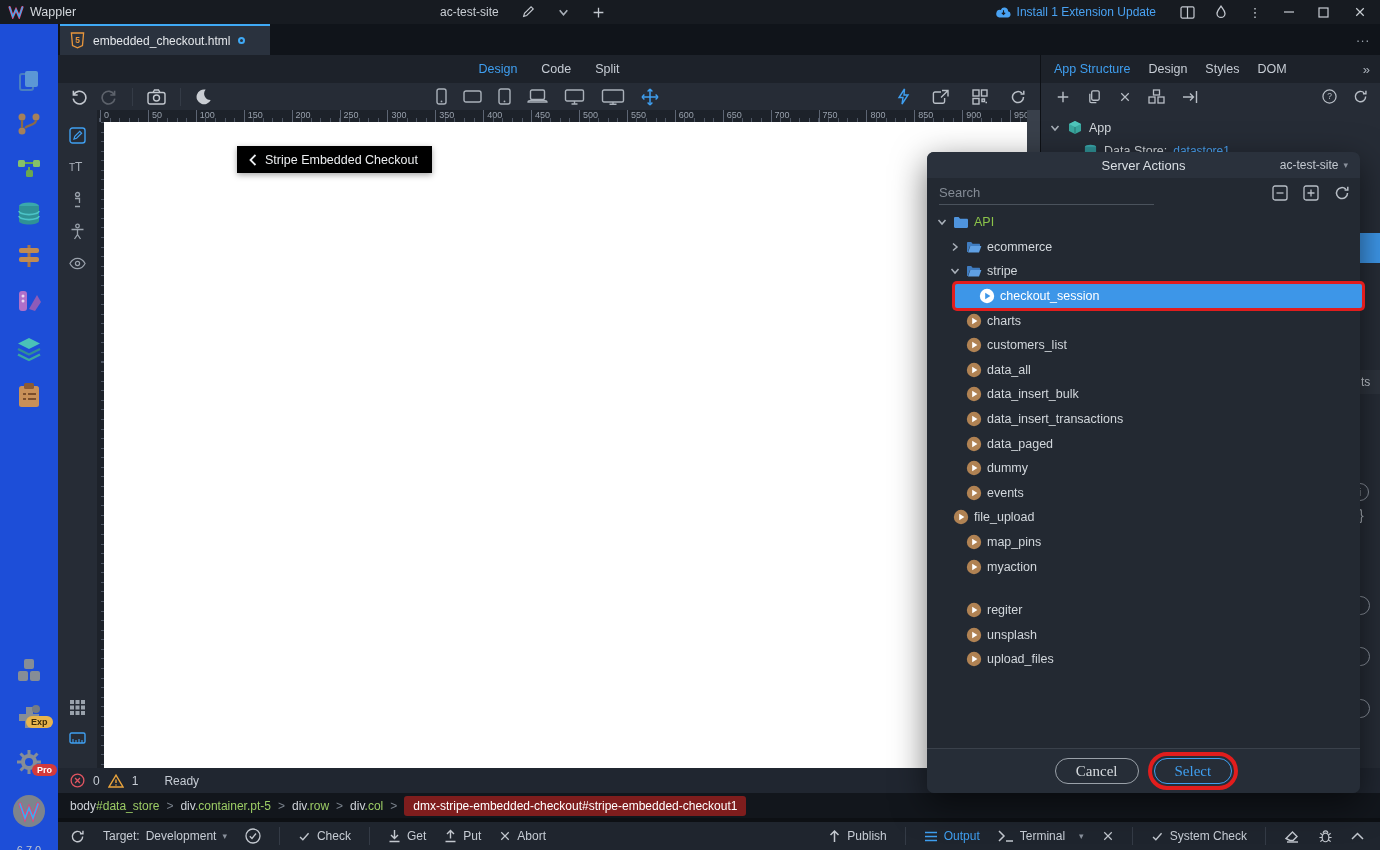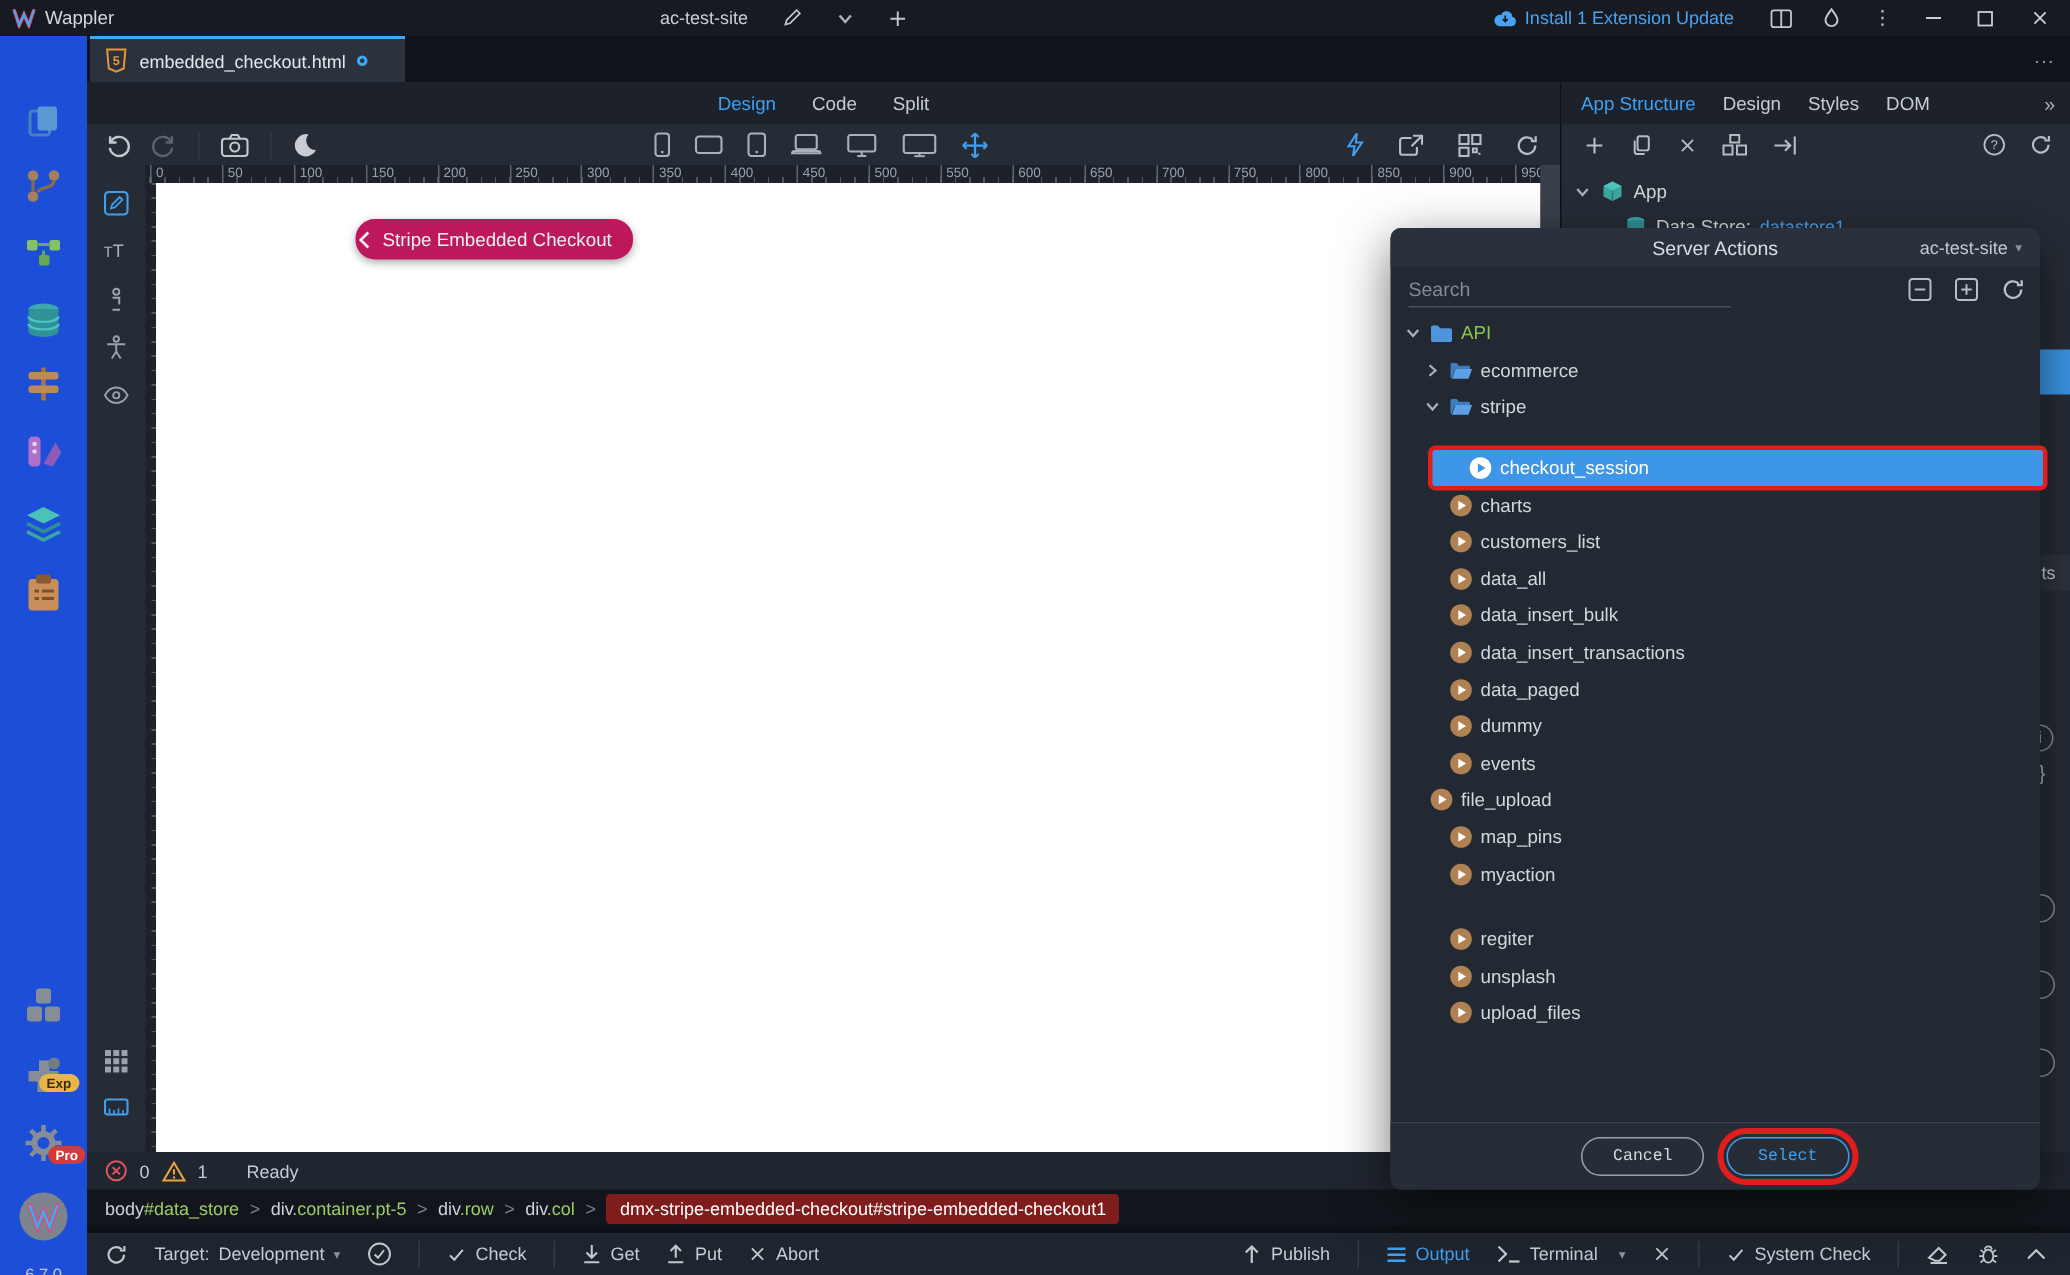--- a/index.html
+++ b/index.html
@@ -52,22 +52,22 @@
   
   .hruler { left:97px; top:110px; width:930px; height:12px; background:#1d222a;
     background-image:repeating-linear-gradient(to right,#4d5563 0 1px,transparent 1px 9.58px);
     background-size:auto 4px; background-repeat:repeat-x; background-position:3px 100%; overflow:hidden; }
   .hr-label { position:absolute; top:0; font-size:9px; color:#98a0ac; padding-left:3px; border-left:1px solid #5d6573; height:12px; line-height:11px; }
   .vruler { left:97px; top:122px; width:7px; height:646px; background:#1d222a;
     background-image:repeating-linear-gradient(to bottom,#4d5563 0 1px,transparent 1px 9.58px);
     background-size:3px auto; background-repeat:repeat-y; background-position:100% 0; }
   .canvas { left:104px; top:122px; width:923px; height:646px; background:#ffffff; }
   .canvas-gap { left:1027px; top:110px; width:13px; height:658px; background:#39404b; }
-  .sel-badge { position:absolute; left:133px; top:24px; height:27px; background:#be185d; border-radius:13px;
-    box-shadow:0 2px 6px rgba(0,0,0,.35); display:flex; align-items:center; gap:8px; padding:0 14px 0 2px;
+  .sel-badge { position:absolute; left:133px; top:24px; height:27px; background:#000000; border-radius:0;
+    box-shadow:0 2px 6px rgba(0,0,0,.35); display:flex; align-items:center; gap:8px; padding:0 14px 0 12px;
     color:#eceef0; font-size:12.5px; }
 
   
   .rpanel { left:1040px; top:55px; width:340px; height:763px; background:#262c36; border-left:1px solid #0e1116; }
   .rp-tabs { height:28px; background:#1d222a; display:flex; align-items:center; gap:18px; padding-left:13px; font-size:12.5px; position:relative; }
   .rp-tab { color:#c6ccd4; }
   .rp-tab.active { color:#3f9ff0; }
   .rp-chevrons { position:absolute; right:10px; color:#aab1ba; font-size:13px; }
   .rp-toolbar { height:27px; display:flex; align-items:center; gap:17px; padding-left:15px; position:relative; }
   .rp-tb-right { position:absolute; right:12px; display:flex; gap:16px; }
@@ -106,25 +106,25 @@
   .dlg-project { position:absolute; right:12px; color:#c3c9d0; display:flex; align-items:center; gap:5px; }
   .dlg-search { height:30px; display:flex; align-items:center; padding:0 12px; position:relative; }
   .dlg-search input { background:transparent; border:none; border-bottom:1px solid #4a525c; color:#c6ccd4;
     font-family:inherit; font-size:13px; width:215px; height:24px; outline:none; }
   .dlg-search input::placeholder { color:#848b95; }
   .dlg-search-icons { position:absolute; right:10px; display:flex; gap:15px; }
   .dlg-tree { position:absolute; left:0; top:58px; width:433px; }
   .t-row { display:flex; align-items:center; gap:5px; height:24.6px; font-size:12.5px; color:#d2d7dc; }
   .t-row .chev { width:13px; display:flex; justify-content:center; }
   .t-lbl.green { color:#8bc34a; }
-  .t-row.sel { background:#3d96e8; color:#fff; margin:16px -2px 0 28px; border-radius:2px;
+  .t-row.sel { background:#3d96e8; color:#fff; margin:0 -2px 0 28px; border-radius:2px;
     box-shadow:0 0 0 3px #e11d1d; position:relative; }
   .dlg-footer { position:absolute; left:0; bottom:0; width:433px; height:45px; background:#262d37;
     border-top:1px solid #3a414b; border-radius:0 0 7px 7px; display:flex; align-items:center; justify-content:center; gap:15px; }
-  .pill-btn { height:26px; padding:0 20px; border-radius:13px; background:transparent; font-family:Liberation Mono, monospace; font-size:11px; display:flex; align-items:center; }
+  .pill-btn { height:26px; padding:0 20px; border-radius:13px; background:transparent; font-family:Liberation Serif, serif; font-size:15px; display:flex; align-items:center; }
   .btn-cancel { border:1px solid #9aa1a9; color:#d5dade; }
   .btn-select { border:1px solid #3f9ff0; color:#3f9ff0; outline:4px solid #e11d1d; outline-offset:2px; }
 </style>
 </head>
 <body>
 
 <svg width="0" height="0" style="position:absolute">
   <defs>
     <symbol id="i-chev-down" viewBox="0 0 12 12">
         <path d="M2.5 4l3.5 4 3.5-4" fill="none" stroke="#aab1ba" stroke-width="1.5"></path>

